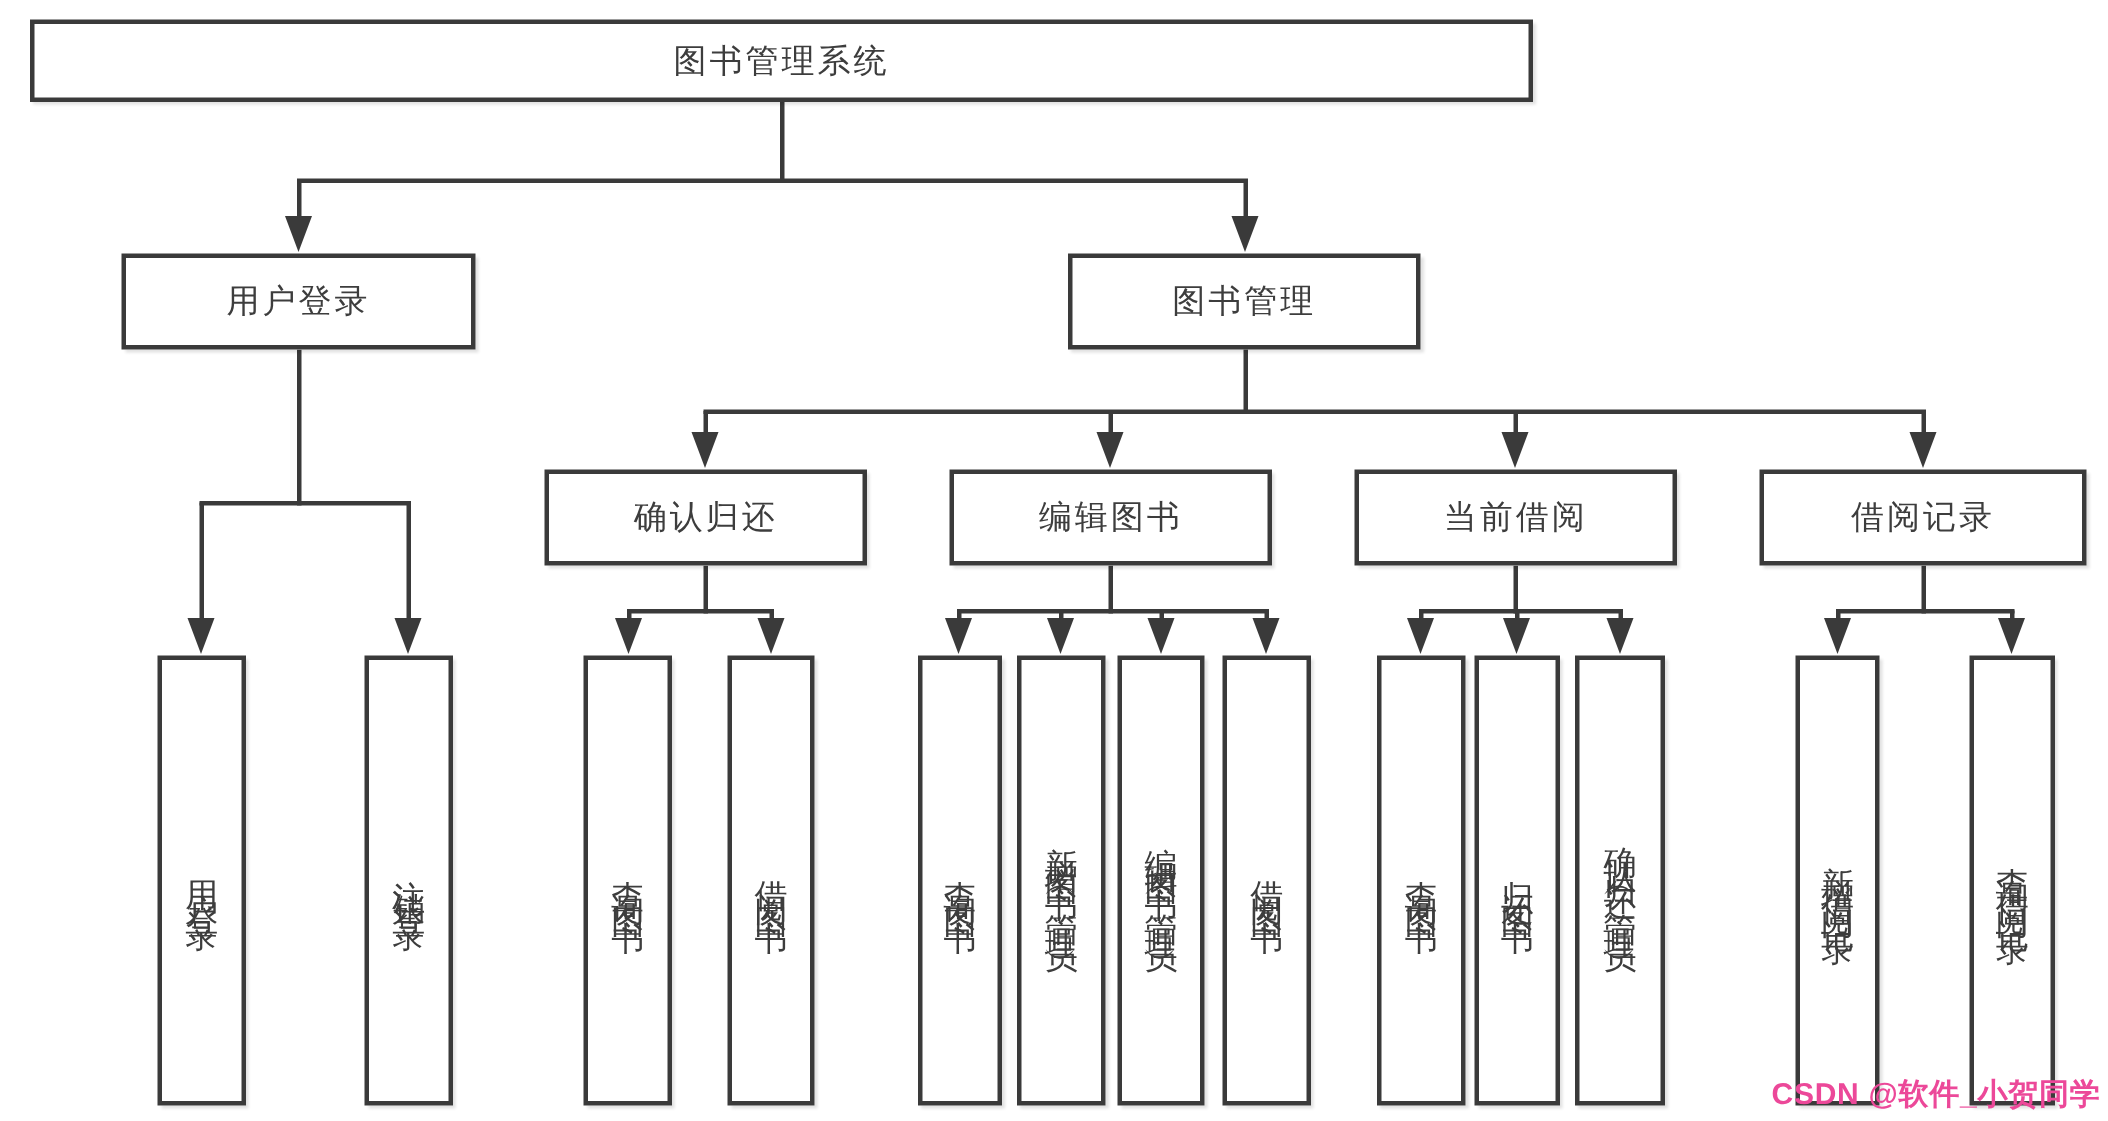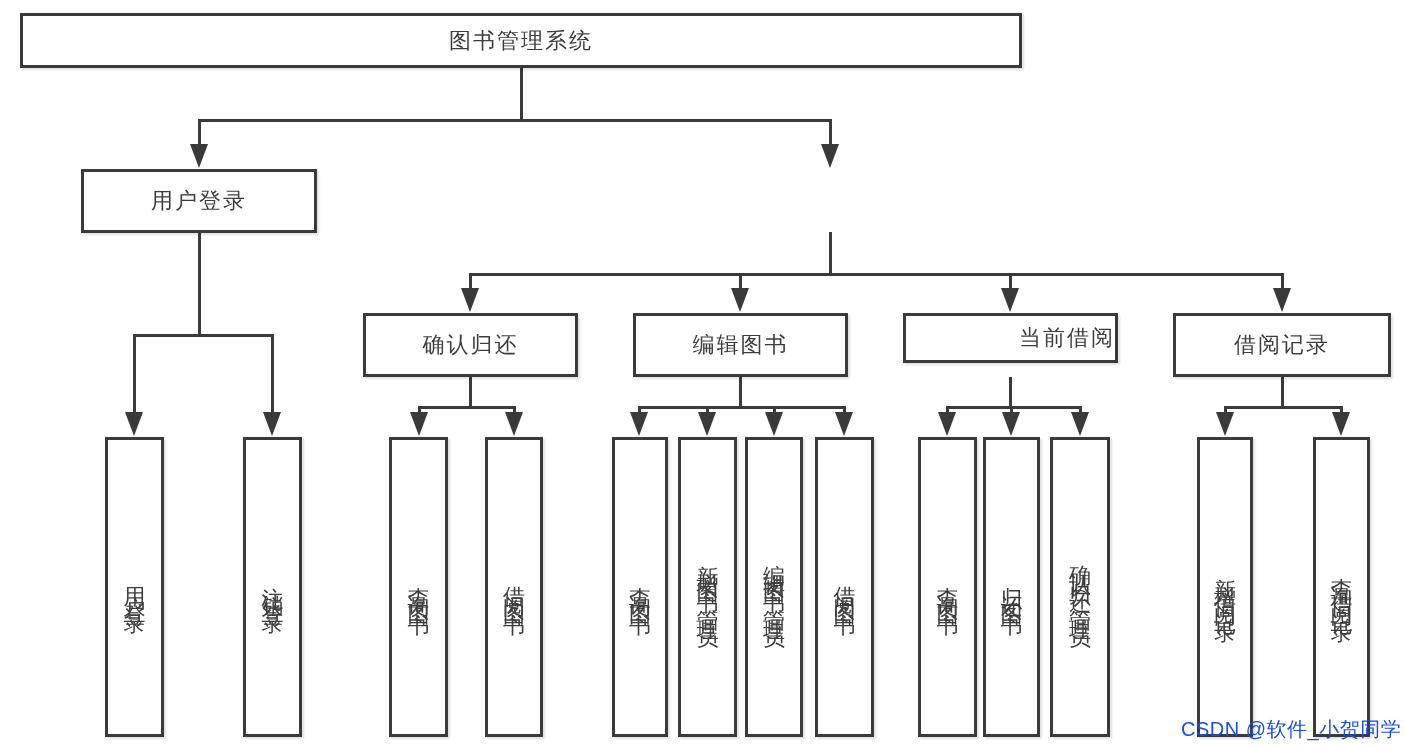--- a/index.html
+++ b/index.html
@@ -60,21 +60,21 @@
     color: #c6c6c6;
     white-space: nowrap;
     z-index: 5;
     letter-spacing: 0.5px;
   }
 </style>
 </head>
 <body>
 
 <div id="canvas">
-  <div class="watermark" style="color: #1d4ed8;">CSDN @软件_小贺同学</div>
+  <div class="watermark" style="color: #ec4899; font-weight: bold;">CSDN @软件_小贺同学</div>
 <div class="line" style="background: rgb(58, 58, 58); left: 520px; top: 68px; width: 3px; height: 54px;"></div>
     <div class="line" style="background: rgb(58, 58, 58); left: 198px; top: 119px; width: 634px; height: 3px;"></div>
     <div class="line" style="background: rgb(58, 58, 58); left: 198px; top: 233px; width: 3px; height: 104px;"></div>
     <div class="line" style="background: rgb(58, 58, 58); left: 133px; top: 334px; width: 141px; height: 3px;"></div>
     <div class="line" style="background: rgb(58, 58, 58); left: 829px; top: 232px; width: 3px; height: 44px;"></div>
     <div class="line" style="background: rgb(58, 58, 58); left: 469px; top: 273px; width: 815px; height: 3px;"></div>
     <div class="line" style="background: rgb(58, 58, 58); left: 469px; top: 377px; width: 3px; height: 32px;"></div>
     <div class="line" style="background: rgb(58, 58, 58); left: 739px; top: 377px; width: 3px; height: 32px;"></div>
     <div class="line" style="background: rgb(58, 58, 58); left: 1009px; top: 377px; width: 3px; height: 32px;"></div>
     <div class="line" style="background: rgb(58, 58, 58); left: 1281px; top: 377px; width: 3px; height: 32px;"></div>
@@ -119,27 +119,30 @@
     <div class="line" style="background: rgb(58, 58, 58); left: 1224px; top: 407px; width: 3px; height: 11px;"></div>
     <div class="ahead" style="border-top-color: rgb(58, 58, 58); left: 1216px; top: 412px;"></div>
     <div class="line" style="background: rgb(58, 58, 58); left: 1340px; top: 407px; width: 3px; height: 11px;"></div>
     <div class="ahead" style="border-top-color: rgb(58, 58, 58); left: 1332px; top: 412px;"></div>
     <div class="node h" style="left: 20px; top: 13px; width: 1002px; height: 55px; text-align: center;">
       <span>图书管理系统</span>
     </div>
     <div class="node h" style="left: 81px; top: 169px; width: 236px; height: 64px;">
       <span>用户登录</span>
     </div>
+    <div class="node h" style="left: 712px; top: 169px; width: 235px; height: 64px;">
+      <span>图书管理</span>
+    </div>
     <div class="node h" style="left: 363px; top: 313px; width: 215px; height: 64px;">
       <span>确认归还</span>
     </div>
     <div class="node h" style="left: 633px; top: 313px; width: 215px; height: 64px;">
       <span>编辑图书</span>
     </div>
-    <div class="node h" style="left: 903px; top: 313px; width: 215px; height: 50px; justify-content: flex-end;">
+    <div class="node h" style="left: 903px; top: 313px; width: 215px; height: 64px;">
       <span>当前借阅</span>
     </div>
     <div class="node h" style="left: 1173px; top: 313px; width: 218px; height: 64px;">
       <span>借阅记录</span>
     </div>
     <div class="node v" style="left: 105px; top: 437px; width: 59px; height: 300px;">
       <span>用户登录</span>
     </div>
     <div class="node v" style="left: 243px; top: 437px; width: 59px; height: 300px;">
       <span>注销登录</span>

